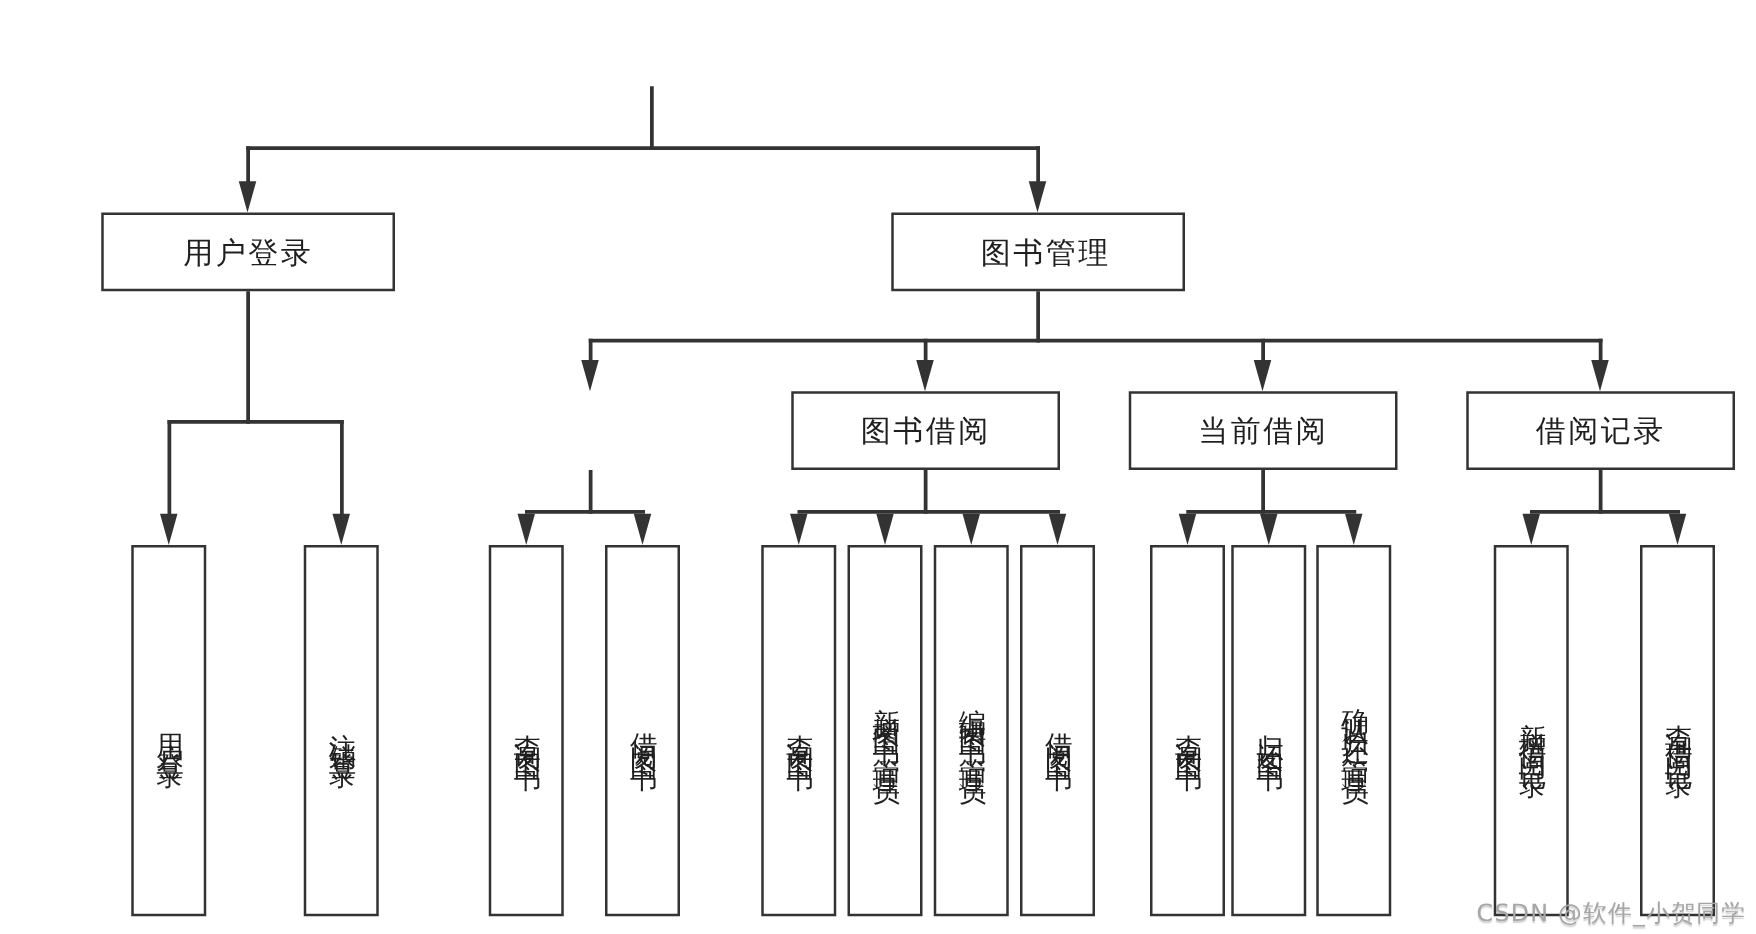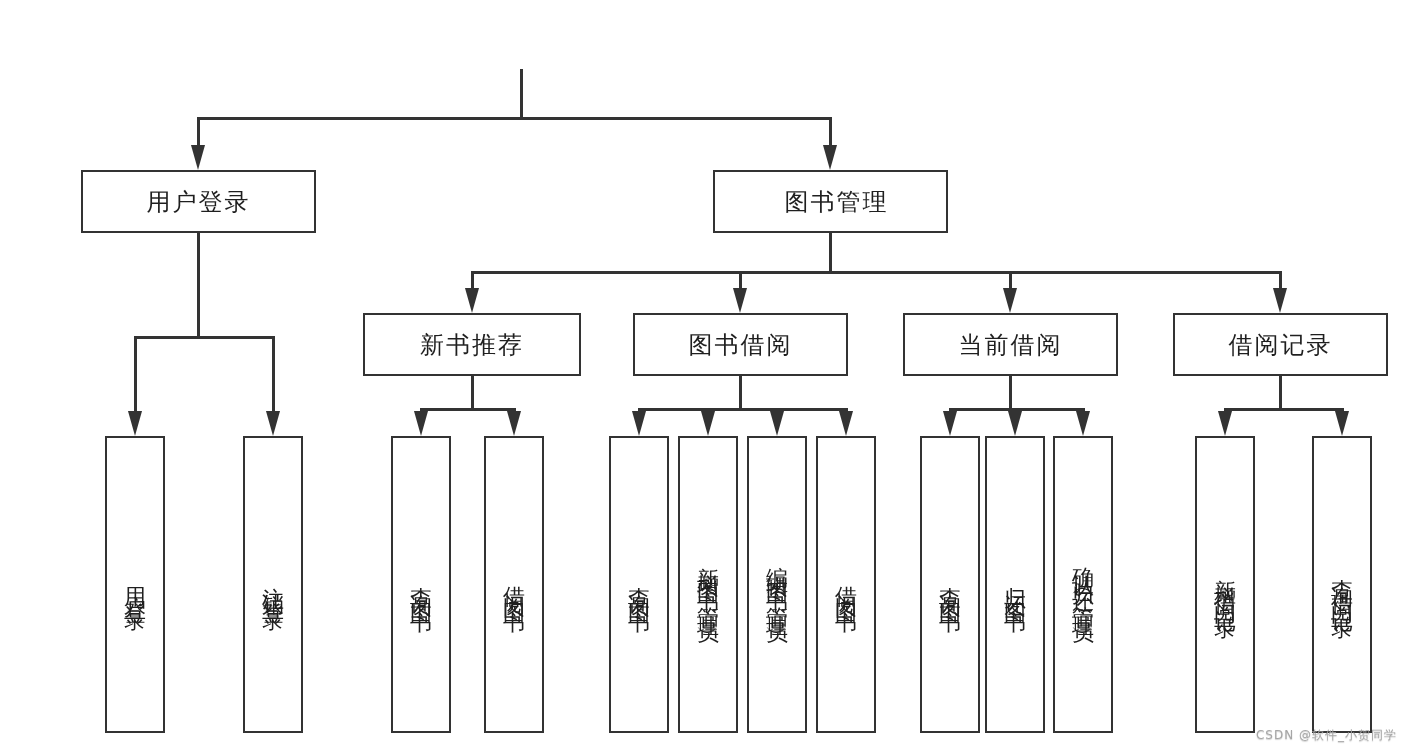--- a/index.html
+++ b/index.html
@@ -42,21 +42,21 @@
   .hline{position:absolute;height:3px;background:var(--line);}
   .arrow{
     position:absolute;width:0;height:0;
     border-left:7px solid transparent;
     border-right:7px solid transparent;
     border-top:25px solid var(--line);
   }
   .watermark{
     position:absolute;
     right:8px;bottom:3px;
-    font-size:12px;
+    font-size:19px;
     color:var(--wm);
     letter-spacing:1px;
     text-shadow:0 1px 1px rgba(60,60,60,0.25);
     white-space:nowrap;
   }
 </style>
 </head>
 <body>
 
 <div id="canvas">
@@ -87,23 +87,20 @@
   <div class="hline" style="left:470.5px;top:271px;width:811px;"></div>
   <div class="vline" style="left:470.5px;top:271px;height:20px;"></div>
   <div class="vline" style="left:738.5px;top:271px;height:20px;"></div>
   <div class="vline" style="left:1008.5px;top:271px;height:20px;"></div>
   <div class="vline" style="left:1278.5px;top:271px;height:20px;"></div>
   <div class="arrow" style="left:465px;top:288px;"></div>
   <div class="arrow" style="left:733px;top:288px;"></div>
   <div class="arrow" style="left:1003px;top:288px;"></div>
   <div class="arrow" style="left:1273px;top:288px;"></div>
 
-  <div class="box" style="left:363px;top:313px;width:218px;height:63px;">
-    <span>新书推荐</span>
-  </div>
   <div class="box" style="left:633px;top:313px;width:215px;height:63px;">
     <span>图书借阅</span>
   </div>
   <div class="box" style="left:903px;top:313px;width:215px;height:63px;">
     <span>当前借阅</span>
   </div>
   <div class="box" style="left:1173px;top:313px;width:215px;height:63px;">
     <span>借阅记录</span>
   </div>
 

